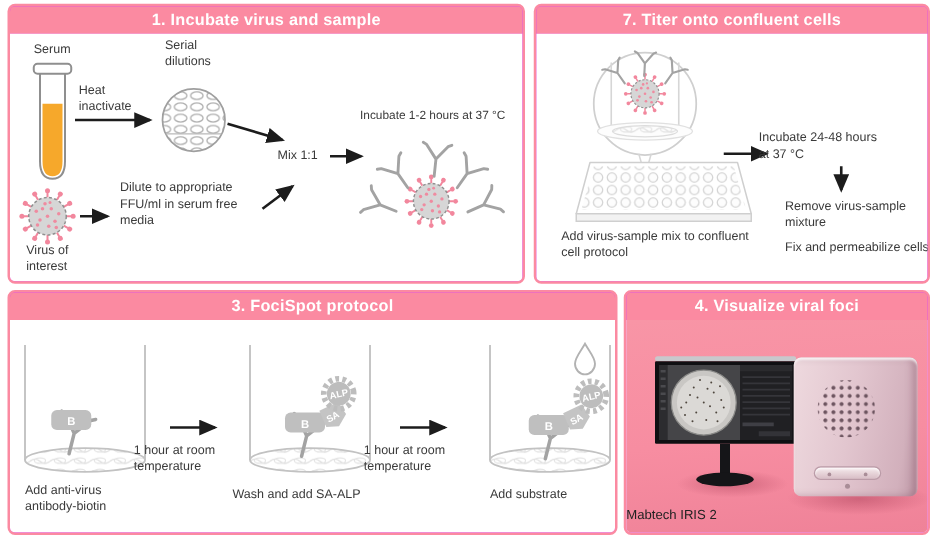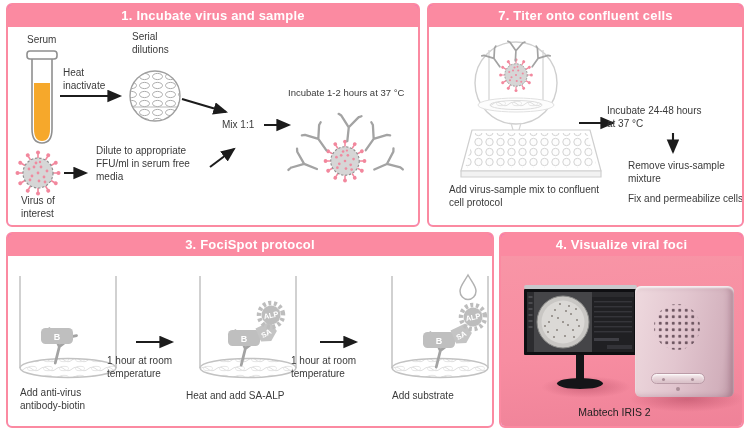--- a/index.html
+++ b/index.html
@@ -26,21 +26,21 @@
         background:linear-gradient(100deg,#eed9de 0%,#e2c6cf 45%,#d2b0bc 85%,#c09aa8 100%);
         box-shadow:inset 0 2px 2px rgba(255,255,255,.8), inset -4px 0 6px rgba(120,70,90,.35)}
   .spk{position:absolute;left:19px;top:18px;width:46px;height:46px;border-radius:50%;
        background-image:radial-gradient(#6d5560 1.2px,rgba(0,0,0,0) 1.9px);
        background-size:6.5px 6.5px;background-position:3px 3px}
   .handle{position:absolute;left:16px;top:87px;width:54px;height:11px;border-radius:6px;
           background:linear-gradient(180deg,#f6ecee,#d8bdc5);border:1px solid #bb9ca8;
           box-shadow:inset 0 1px 2px rgba(255,255,255,.9)}
   .hdot{position:absolute;width:3px;height:3px;border-radius:50%;background:#a98d97}
   .btn-dot{position:absolute;left:41px;top:101px;width:4px;height:4px;border-radius:50%;background:#a98d97}
-  .caption4{position:absolute;left:0;right:14px;top:150px;text-align:center;font-size:10.5px;color:#222}
+  .caption4{position:absolute;left:0;right:14px;top:150px;text-align:left;font-size:10.5px;color:#222}
 </style>
 </head>
 <body>
 
 <div class="page">
 
   <svg width="0" height="0" style="position:absolute">
     <defs>
       <marker id="ah" markerWidth="8" markerHeight="8" refX="6" refY="3" orient="auto">
         <path d="M0,0 L7,3 L0,6 Z" fill="#1c1c1c"></path>
@@ -231,21 +231,21 @@
           <path d="M460,19 C464,26 468,30 468,35 A8,8.5 0 1 1 452,35 C452,30 456,26 460,19 Z" fill="#fff" stroke="#b2b2b2" stroke-width="1.5"></path>
         </g>
 
         <g stroke="#1c1c1c" stroke-width="2.1">
           <line x1="128" y1="86" x2="164" y2="86" marker-end="url(#ah)"></line>
           <line x1="312" y1="86" x2="348" y2="86" marker-end="url(#ah)"></line>
         </g>
       </svg>
       <div class="lbl c" style="left:12px;top:131px;width:96px">Add anti-virus antibody-biotin</div>
       <div class="lbl c" style="left:99px;top:99px;width:96px">1 hour at room temperature</div>
-      <div class="lbl c nw" style="left:178px;top:134px;width:124px">Heat and add SA-ALP</div>
+      <div class="lbl c nw" style="left:178px;top:134px;width:124px">Wash and add SA-ALP</div>
       <div class="lbl c" style="left:283px;top:99px;width:96px">1 hour at room temperature</div>
       <div class="lbl c" style="left:384px;top:134px;width:96px">Add substrate</div>
     </div>
   </section>
 
   <section class="panel" style="left:499px;top:232px;width:245px;height:196px">
     <div class="ph">4. Visualize viral foci</div>
     <div class="pb">
       <div class="photo">
         <div class="shadow" style="left:40px;top:120px;width:90px;height:22px"></div>

